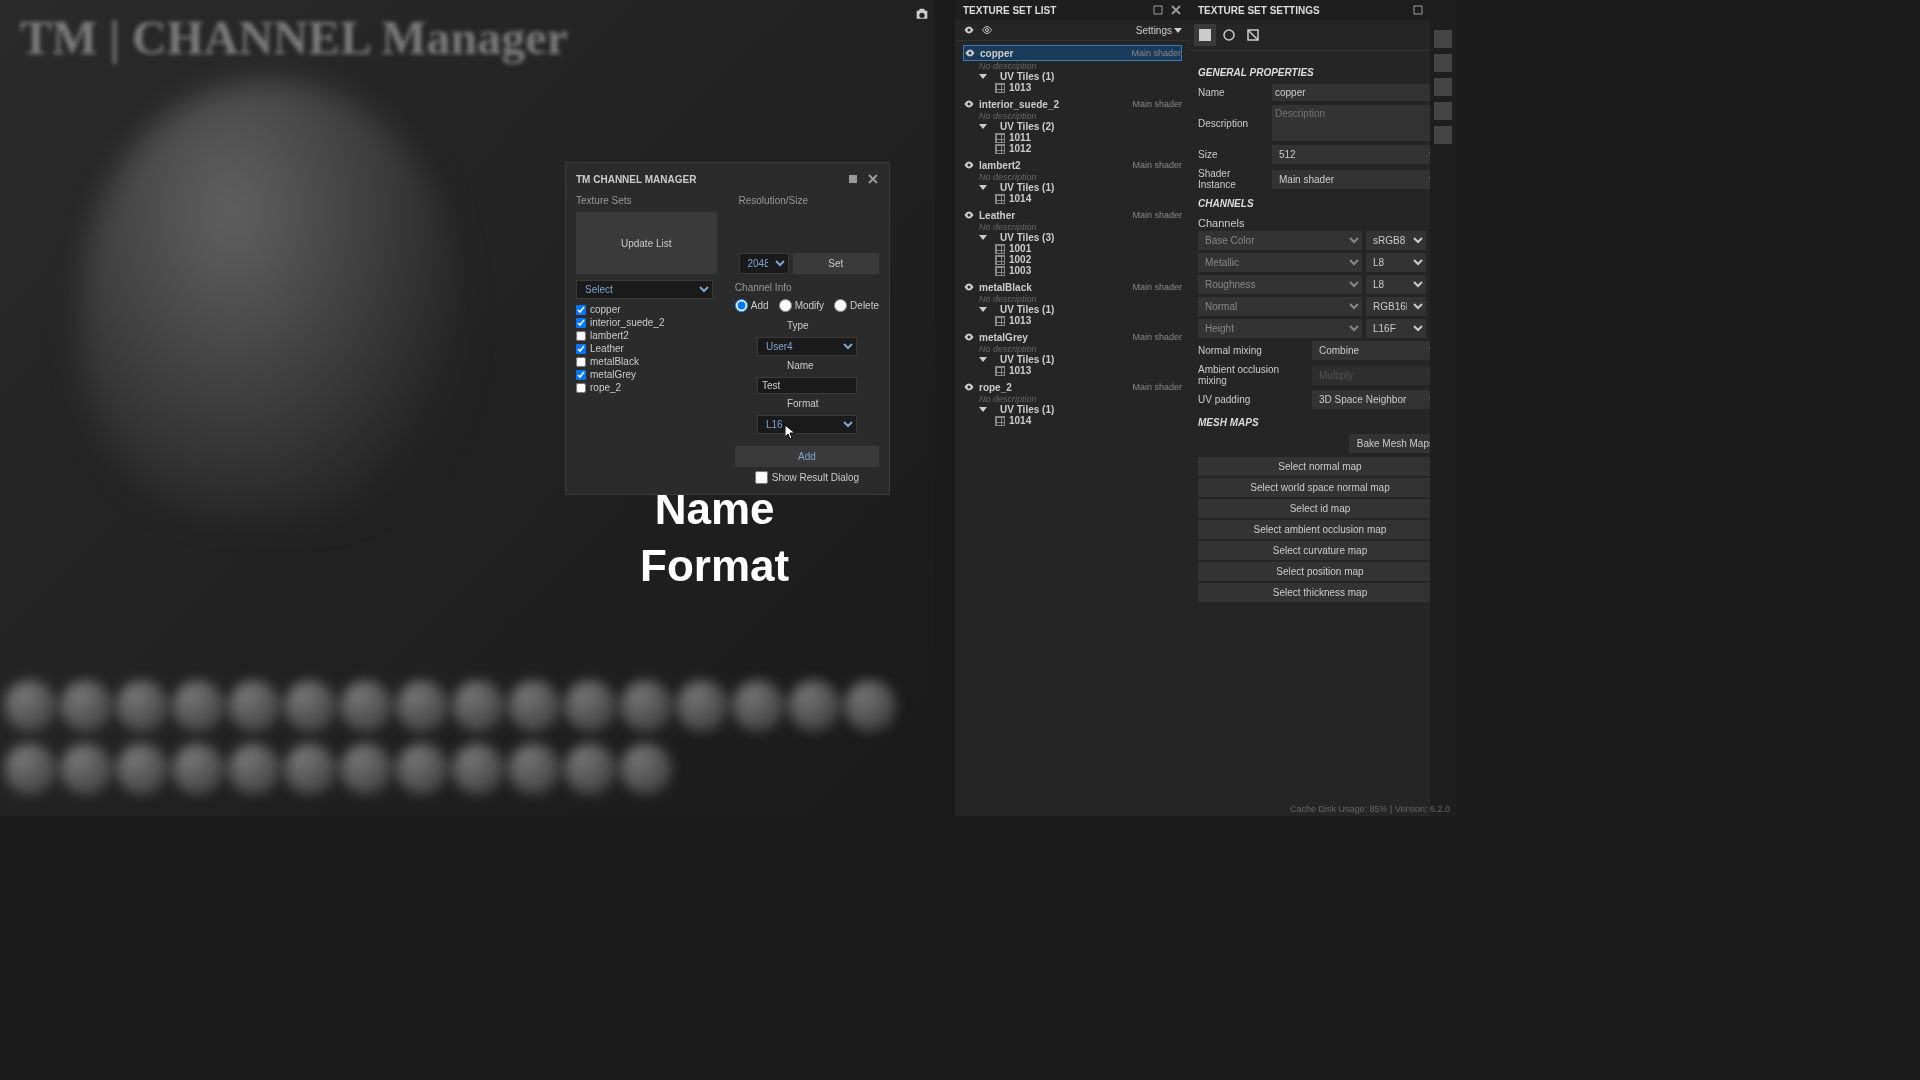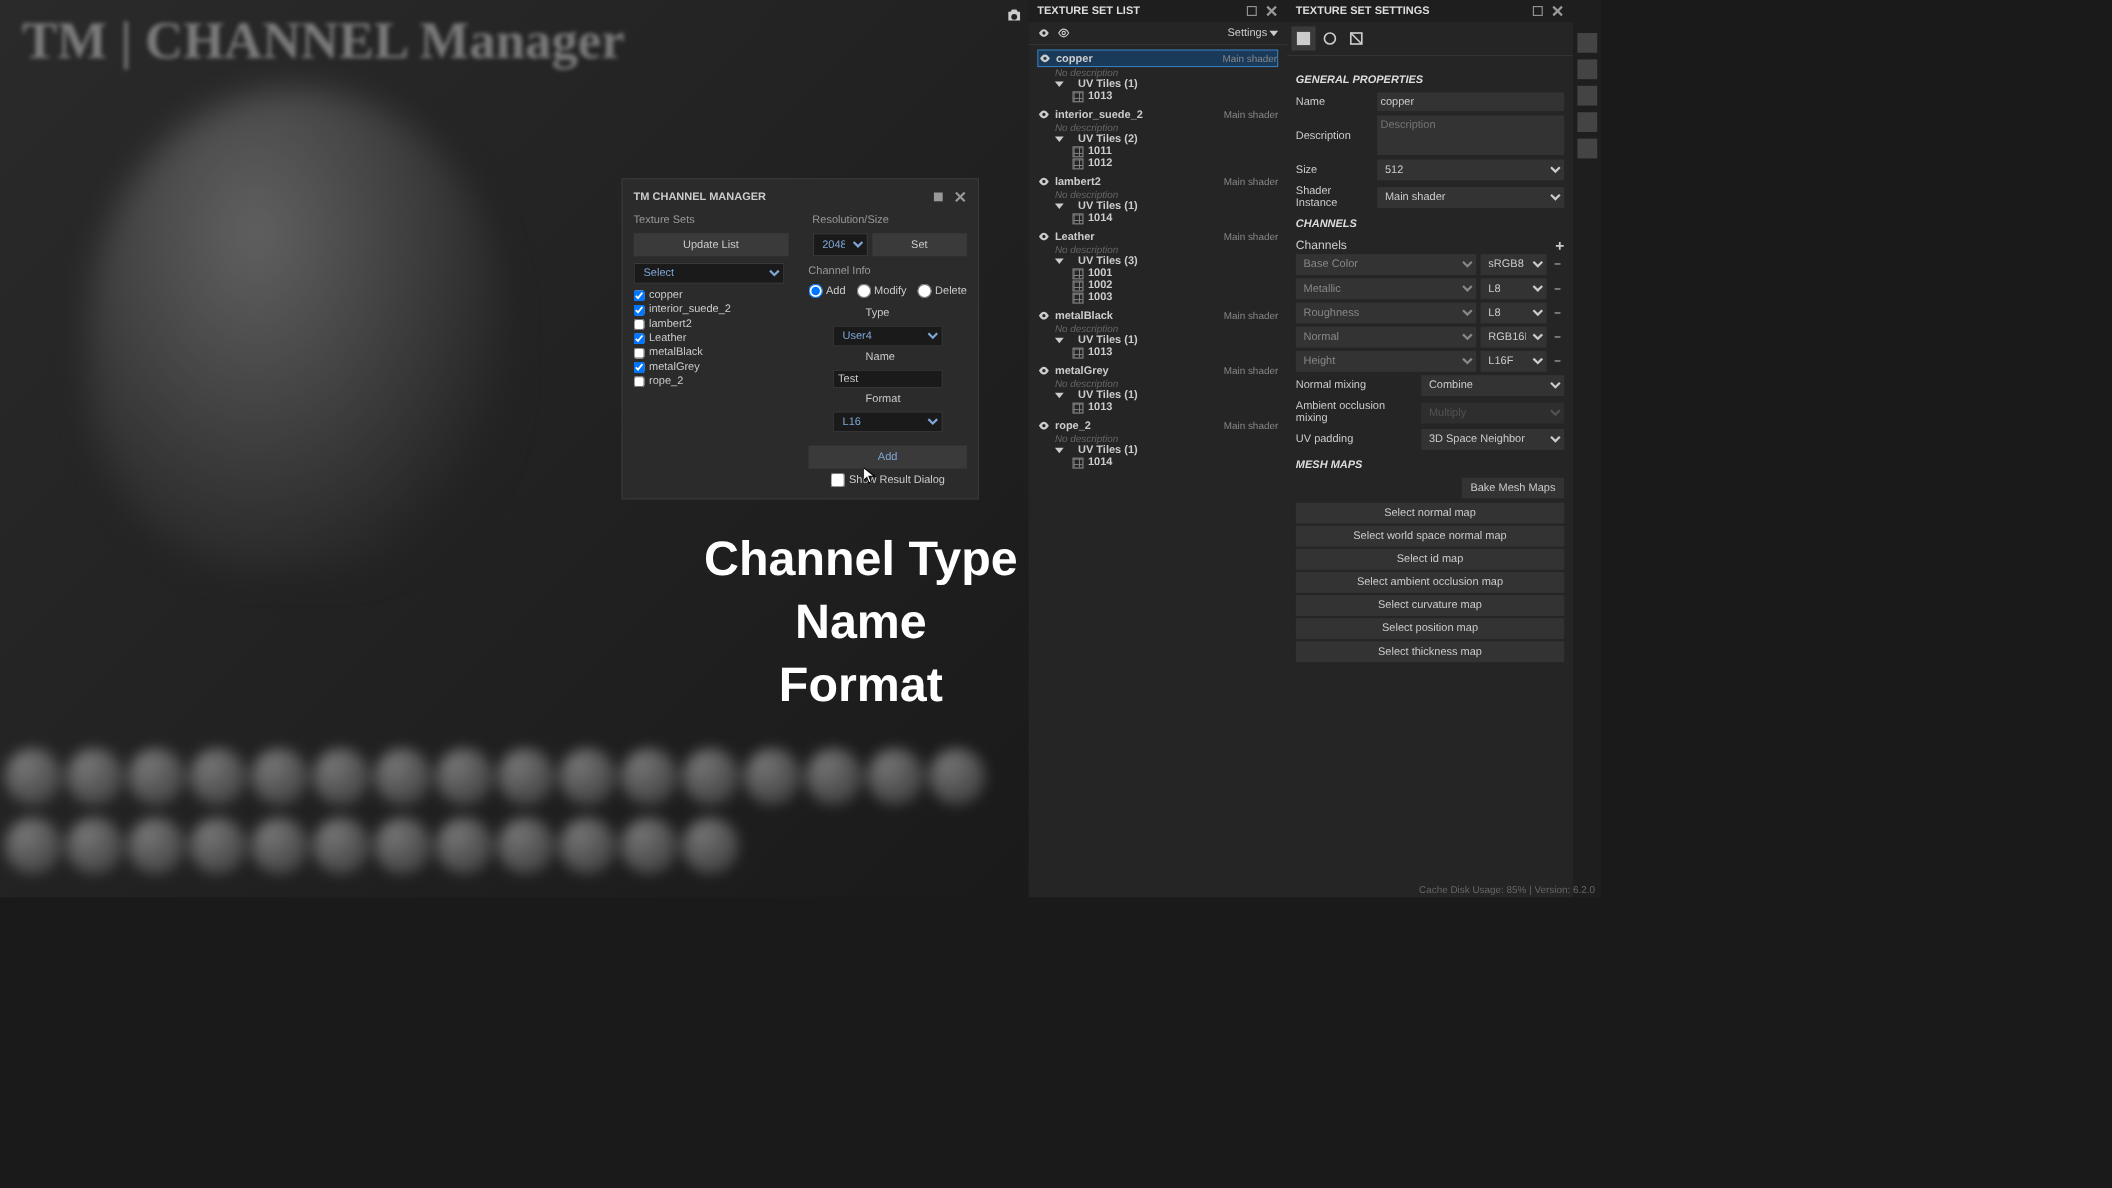--- a/index.html
+++ b/index.html
@@ -69,21 +69,21 @@
 .chk-item input { width: 10px; height: 10px; }
 
 .radio-row { display: flex; gap: 10px; margin-bottom: 8px; }
 .radio-item { display: flex; align-items: center; gap: 3px; font-size: 10px; }
 
 .form-row { display: flex; align-items: center; gap: 6px; margin-bottom: 4px; flex-direction: column; }
 .form-row label { width: 40px; font-size: 10px; color: #ccc; }
 .show-result { display:flex; align-items:center; gap:4px; justify-content:center; margin-top:4px; font-size:10px;}
 
 
-.panel { position: absolute; background: #252525; }
+.panel { position: absolute; background: #252525; margin-left: 20px; }
 .panel-header {
   display: flex; justify-content: space-between; align-items: center;
   padding: 4px 8px; font-size: 10px; font-weight: bold; color: #ddd;
   background: #1e1e1e;
 }
 .panel-header-icons { display: flex; gap: 6px; }
 
 
 .tsl { left: 935px; top: 0; width: 235px; height: 816px; }
 .tsl-toolbar { display: flex; justify-content: space-between; padding: 4px 8px; border-bottom: 1px solid #333;}
@@ -176,21 +176,20 @@
       <div class="shelf-ball"></div>
       <div class="shelf-ball"></div>
       <div class="shelf-ball"></div>
       <div class="shelf-ball"></div>
       <div class="shelf-ball"></div>
       <div class="shelf-ball"></div>
   </div>
 </div>
 
 <div class="annotation">
-  <span class="small">Channel Type</span>
   <span class="small">Name</span>
   <span class="small">Format</span>
 </div>
 
 <svg class="cam-icon" viewBox="0 0 24 24" fill="#ccc">
     <path d="M4 7h3l2-3h6l2 3h3v12H4z M12 10a4 4 0 100 8 4 4 0 000-8z"></path>
   </svg>
 
 <div class="dialog">
   <div class="dialog-header">
@@ -209,21 +208,21 @@
       <div class="section-label">Texture Sets</div>
     </div>
     <div class="dialog-col">
       <div class="section-label">Resolution/Size</div>
     </div>
   </div>
   <div class="dialog-row" style="margin-bottom:6px;">
     <div class="dialog-col" style="display:flex;">
       <button class="btn">Update List</button>
     </div>
-    <div class="dialog-col" style="display:flex; gap:4px;">
+    <div class="dialog-col" style="display:flex; gap:4px;margin-top:41px;">
       <select class="drop drop-dark" style="width:50px;"><option>2048</option></select>
       <button class="btn">Set</button>
     </div>
   </div>
   <div class="dialog-row">
     <div class="dialog-col">
       <select class="drop drop-dark" style="width:100%;"><option>Select</option></select>
       <div class="chk-list" id="chk-list">
           <label class="chk-item">
             <input type="checkbox" checked="" style="">

